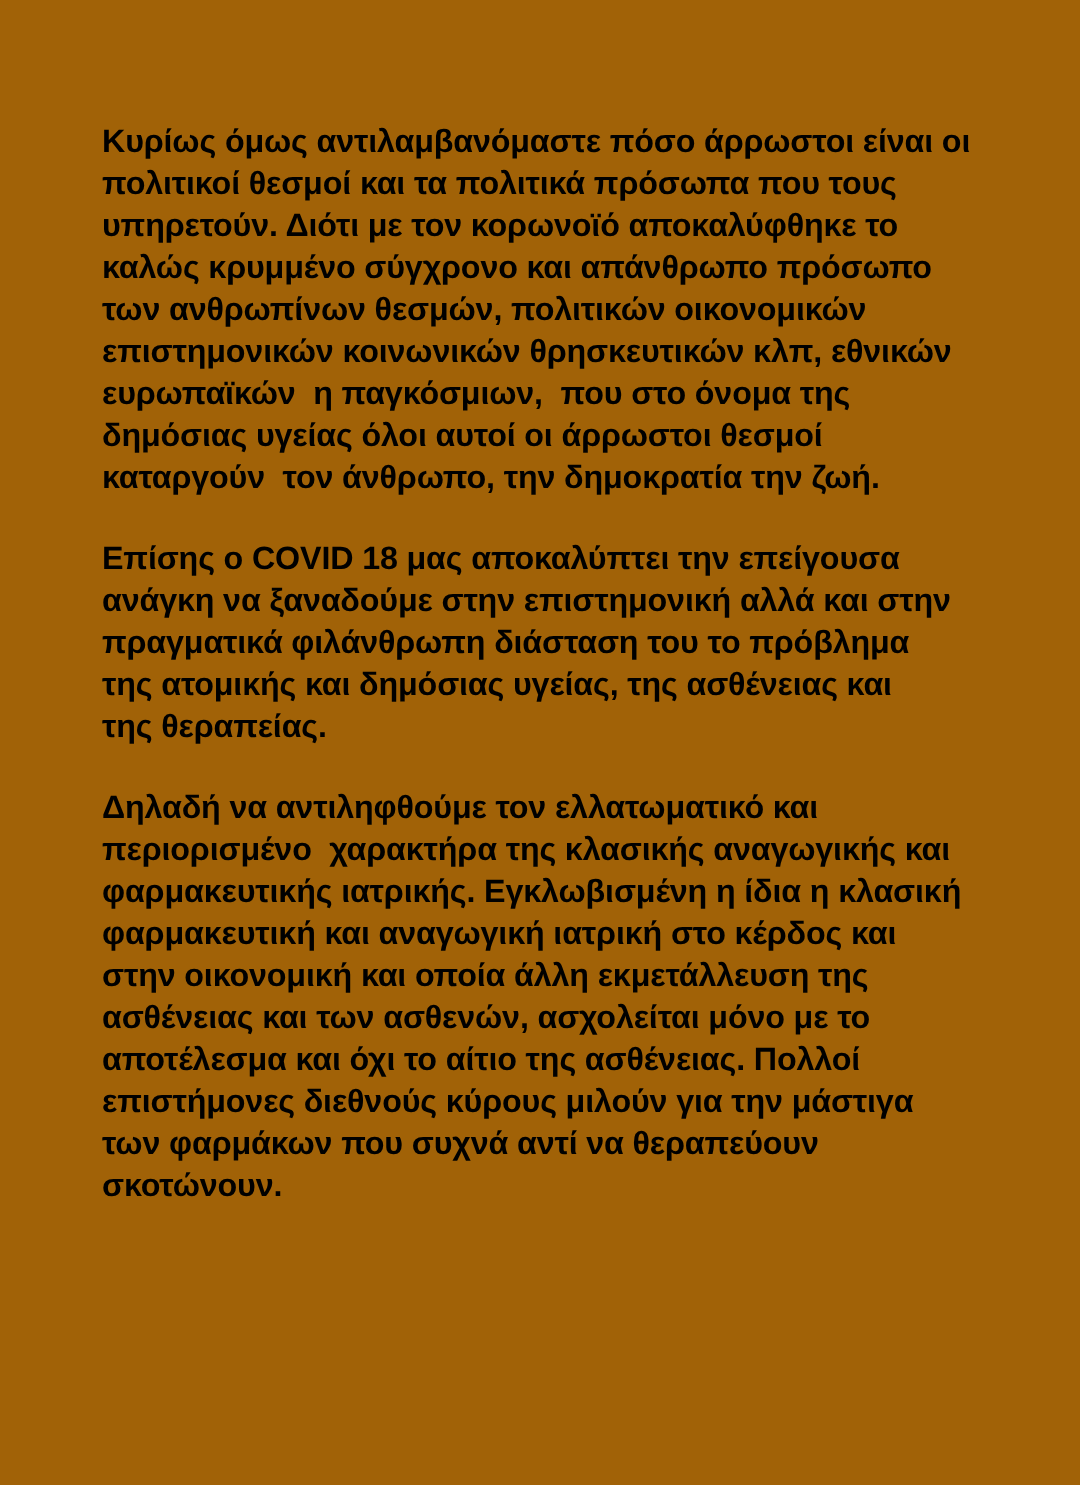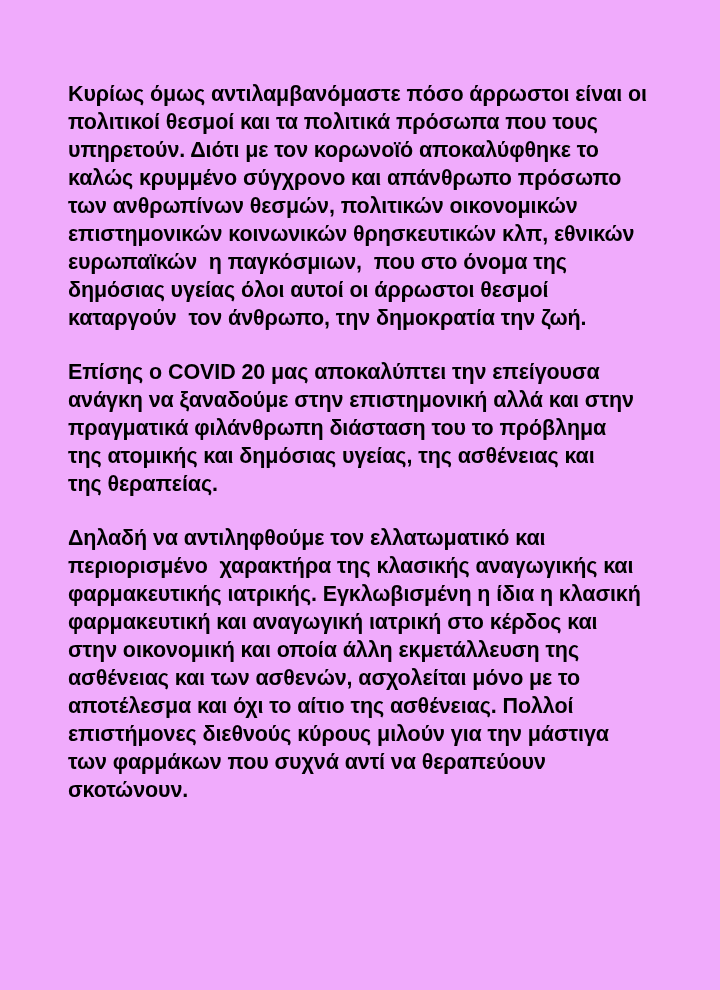--- a/index.html
+++ b/index.html
@@ -4,21 +4,21 @@
 <style>
   html, body {
     margin: 0;
     padding: 0;
     background: #ffffff;
   }
   .page {
     position: relative;
     width: 720px;
     height: 990px;
-    background: #f0abfc;
+    background: #a16207;
     overflow: hidden;
     font-family: "Liberation Sans", "DejaVu Sans", sans-serif;
   }
   .content {
     position: absolute;
     left: 68px;
     top: 80px;
     width: 624px;
     color: #000000;
     font-size: 21.5px;
@@ -41,21 +41,21 @@
   <div class="content">
     <p class="para">Κυρίως όμως αντιλαμβανόμαστε πόσο άρρωστοι είναι οι
 πολιτικοί θεσμοί και τα πολιτικά πρόσωπα που τους
 υπηρετούν. Διότι με τον κορωνοϊό αποκαλύφθηκε το
 καλώς κρυμμένο σύγχρονο και απάνθρωπο πρόσωπο
 των ανθρωπίνων θεσμών, πολιτικών οικονομικών
 επιστημονικών κοινωνικών θρησκευτικών κλπ, εθνικών
 ευρωπαϊκών  η παγκόσμιων,  που στο όνομα της
 δημόσιας υγείας όλοι αυτοί οι άρρωστοι θεσμοί
 καταργούν  τον άνθρωπο, την δημοκρατία την ζωή.</p>
-    <p class="para">Επίσης ο COVID 20 μας αποκαλύπτει την επείγουσα
+    <p class="para">Επίσης ο COVID 18 μας αποκαλύπτει την επείγουσα
 ανάγκη να ξαναδούμε στην επιστημονική αλλά και στην
 πραγματικά φιλάνθρωπη διάσταση του το πρόβλημα
 της ατομικής και δημόσιας υγείας, της ασθένειας και
 της θεραπείας.</p>
     <p class="para">Δηλαδή να αντιληφθούμε τον ελλατωματικό και
 περιορισμένο  χαρακτήρα της κλασικής αναγωγικής και
 φαρμακευτικής ιατρικής. Εγκλωβισμένη η ίδια η κλασική
 φαρμακευτική και αναγωγική ιατρική στο κέρδος και
 στην οικονομική και οποία άλλη εκμετάλλευση της
 ασθένειας και των ασθενών, ασχολείται μόνο με το

